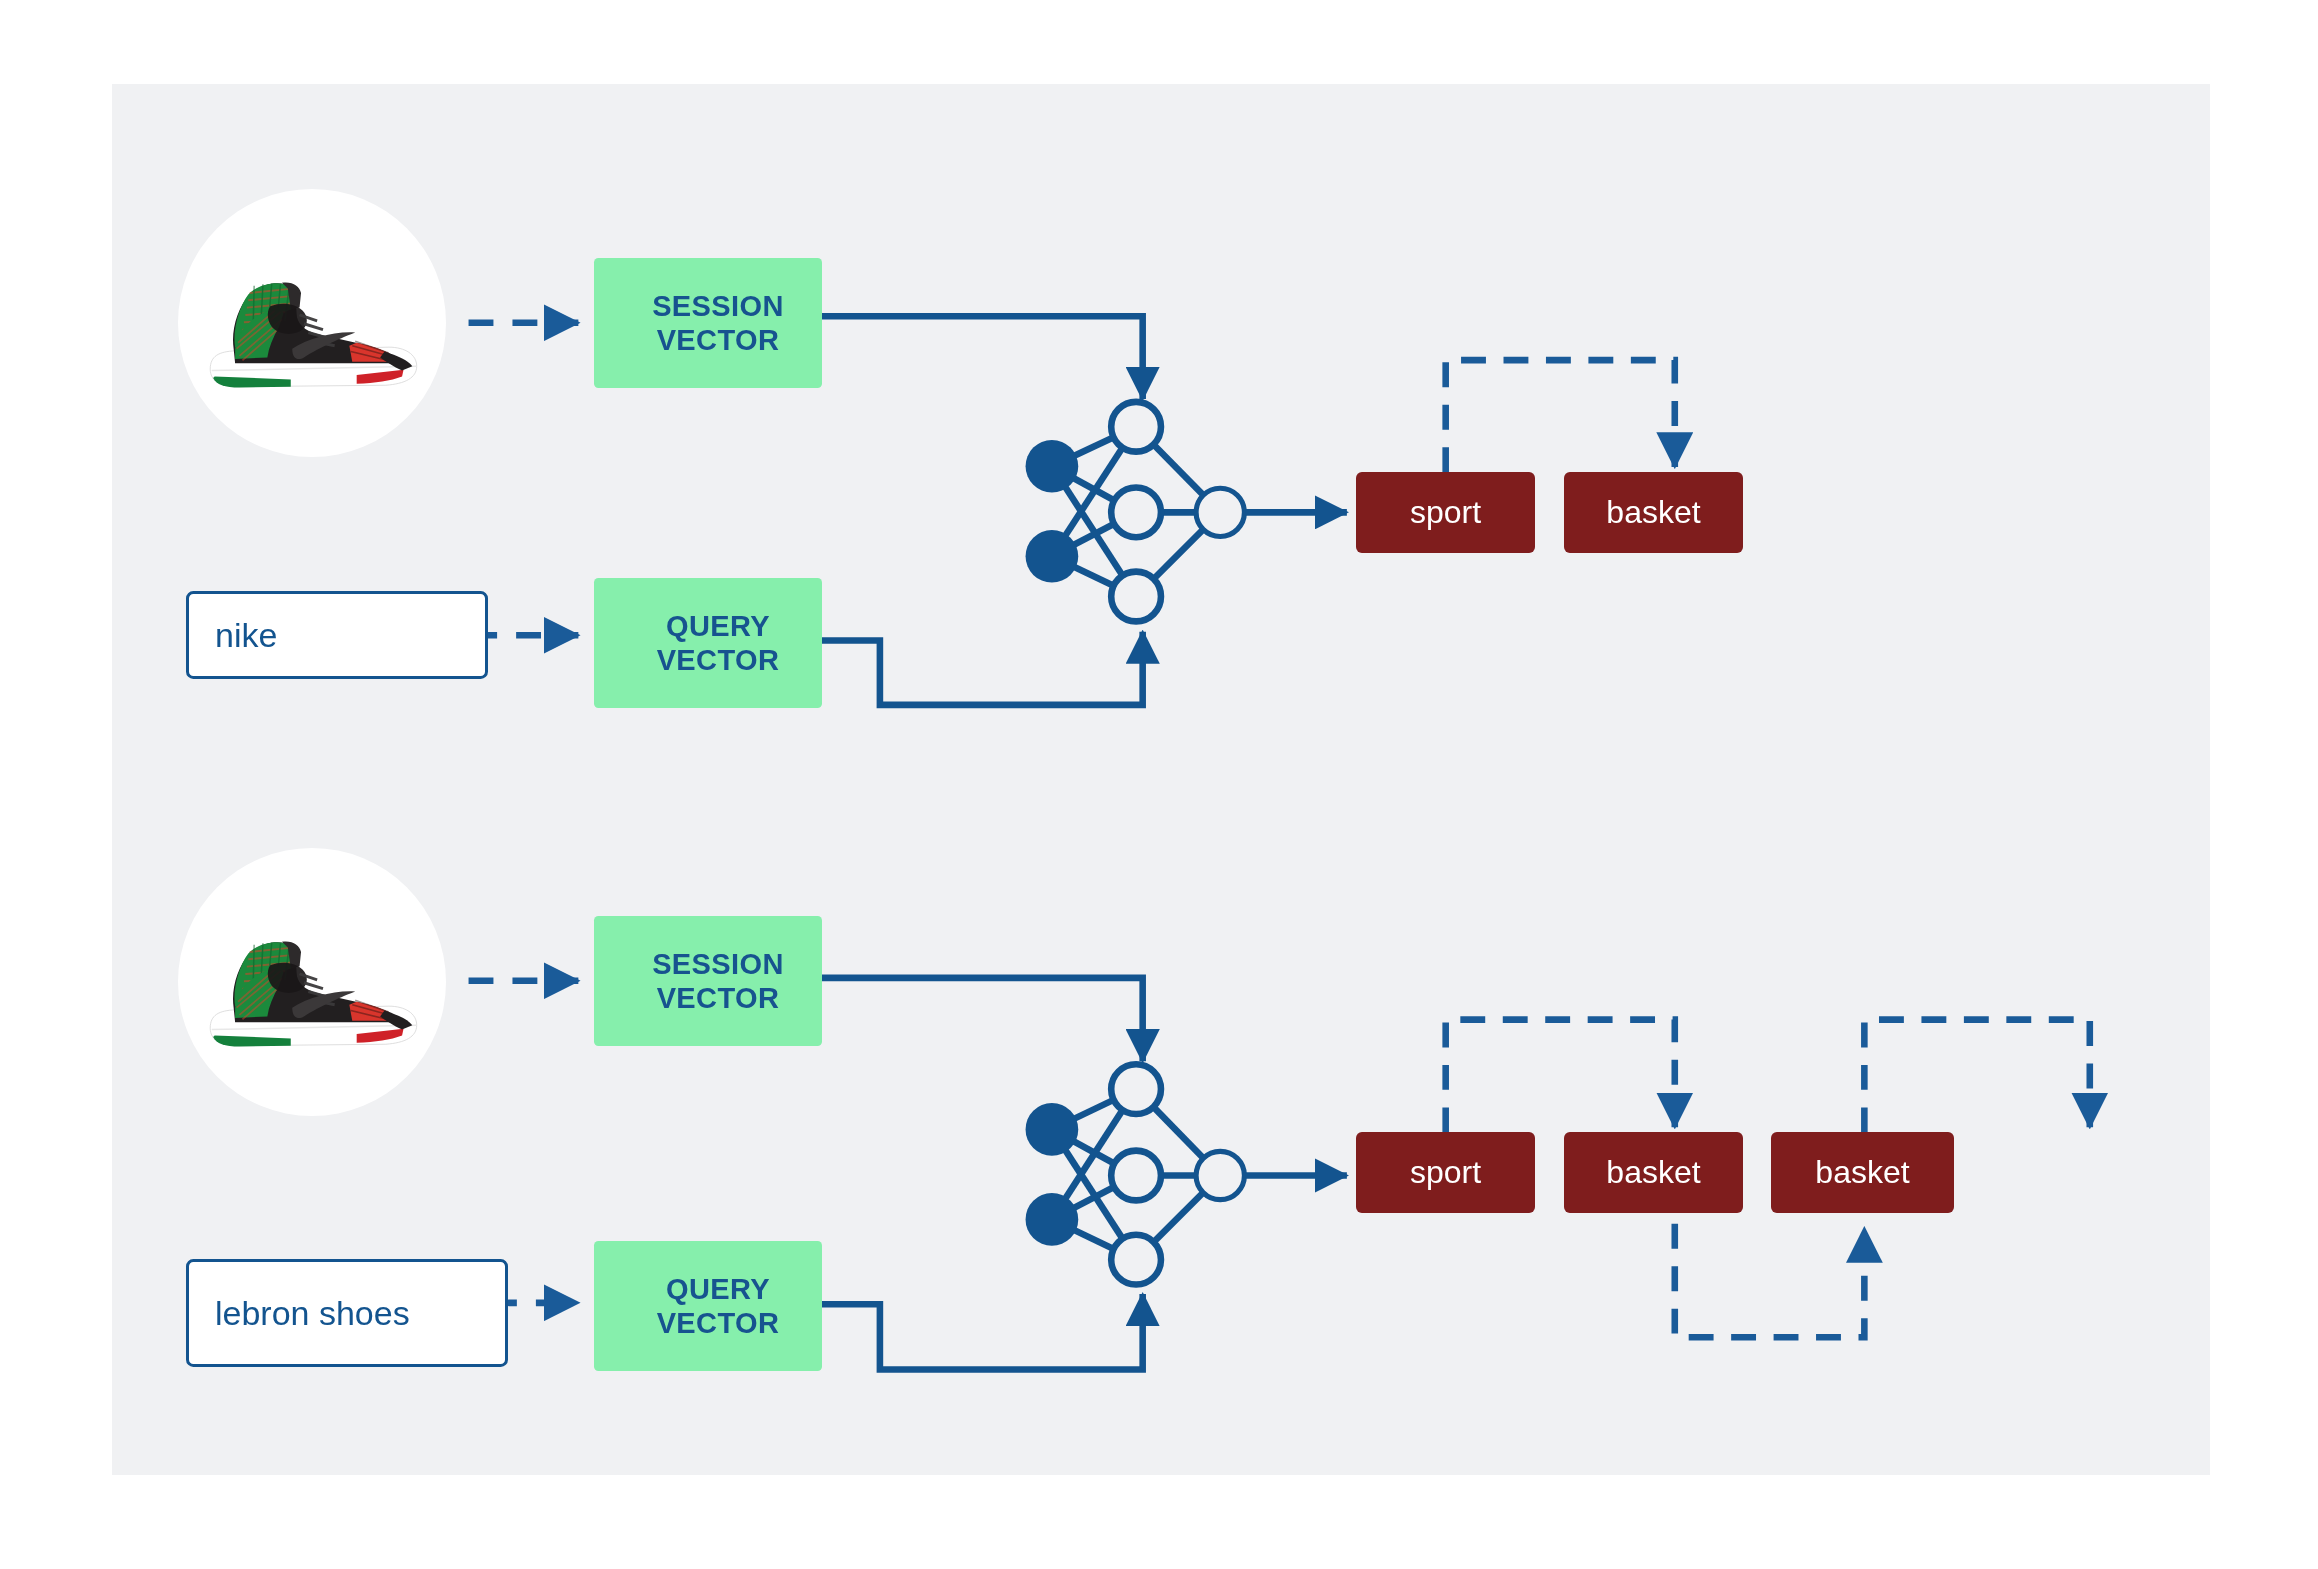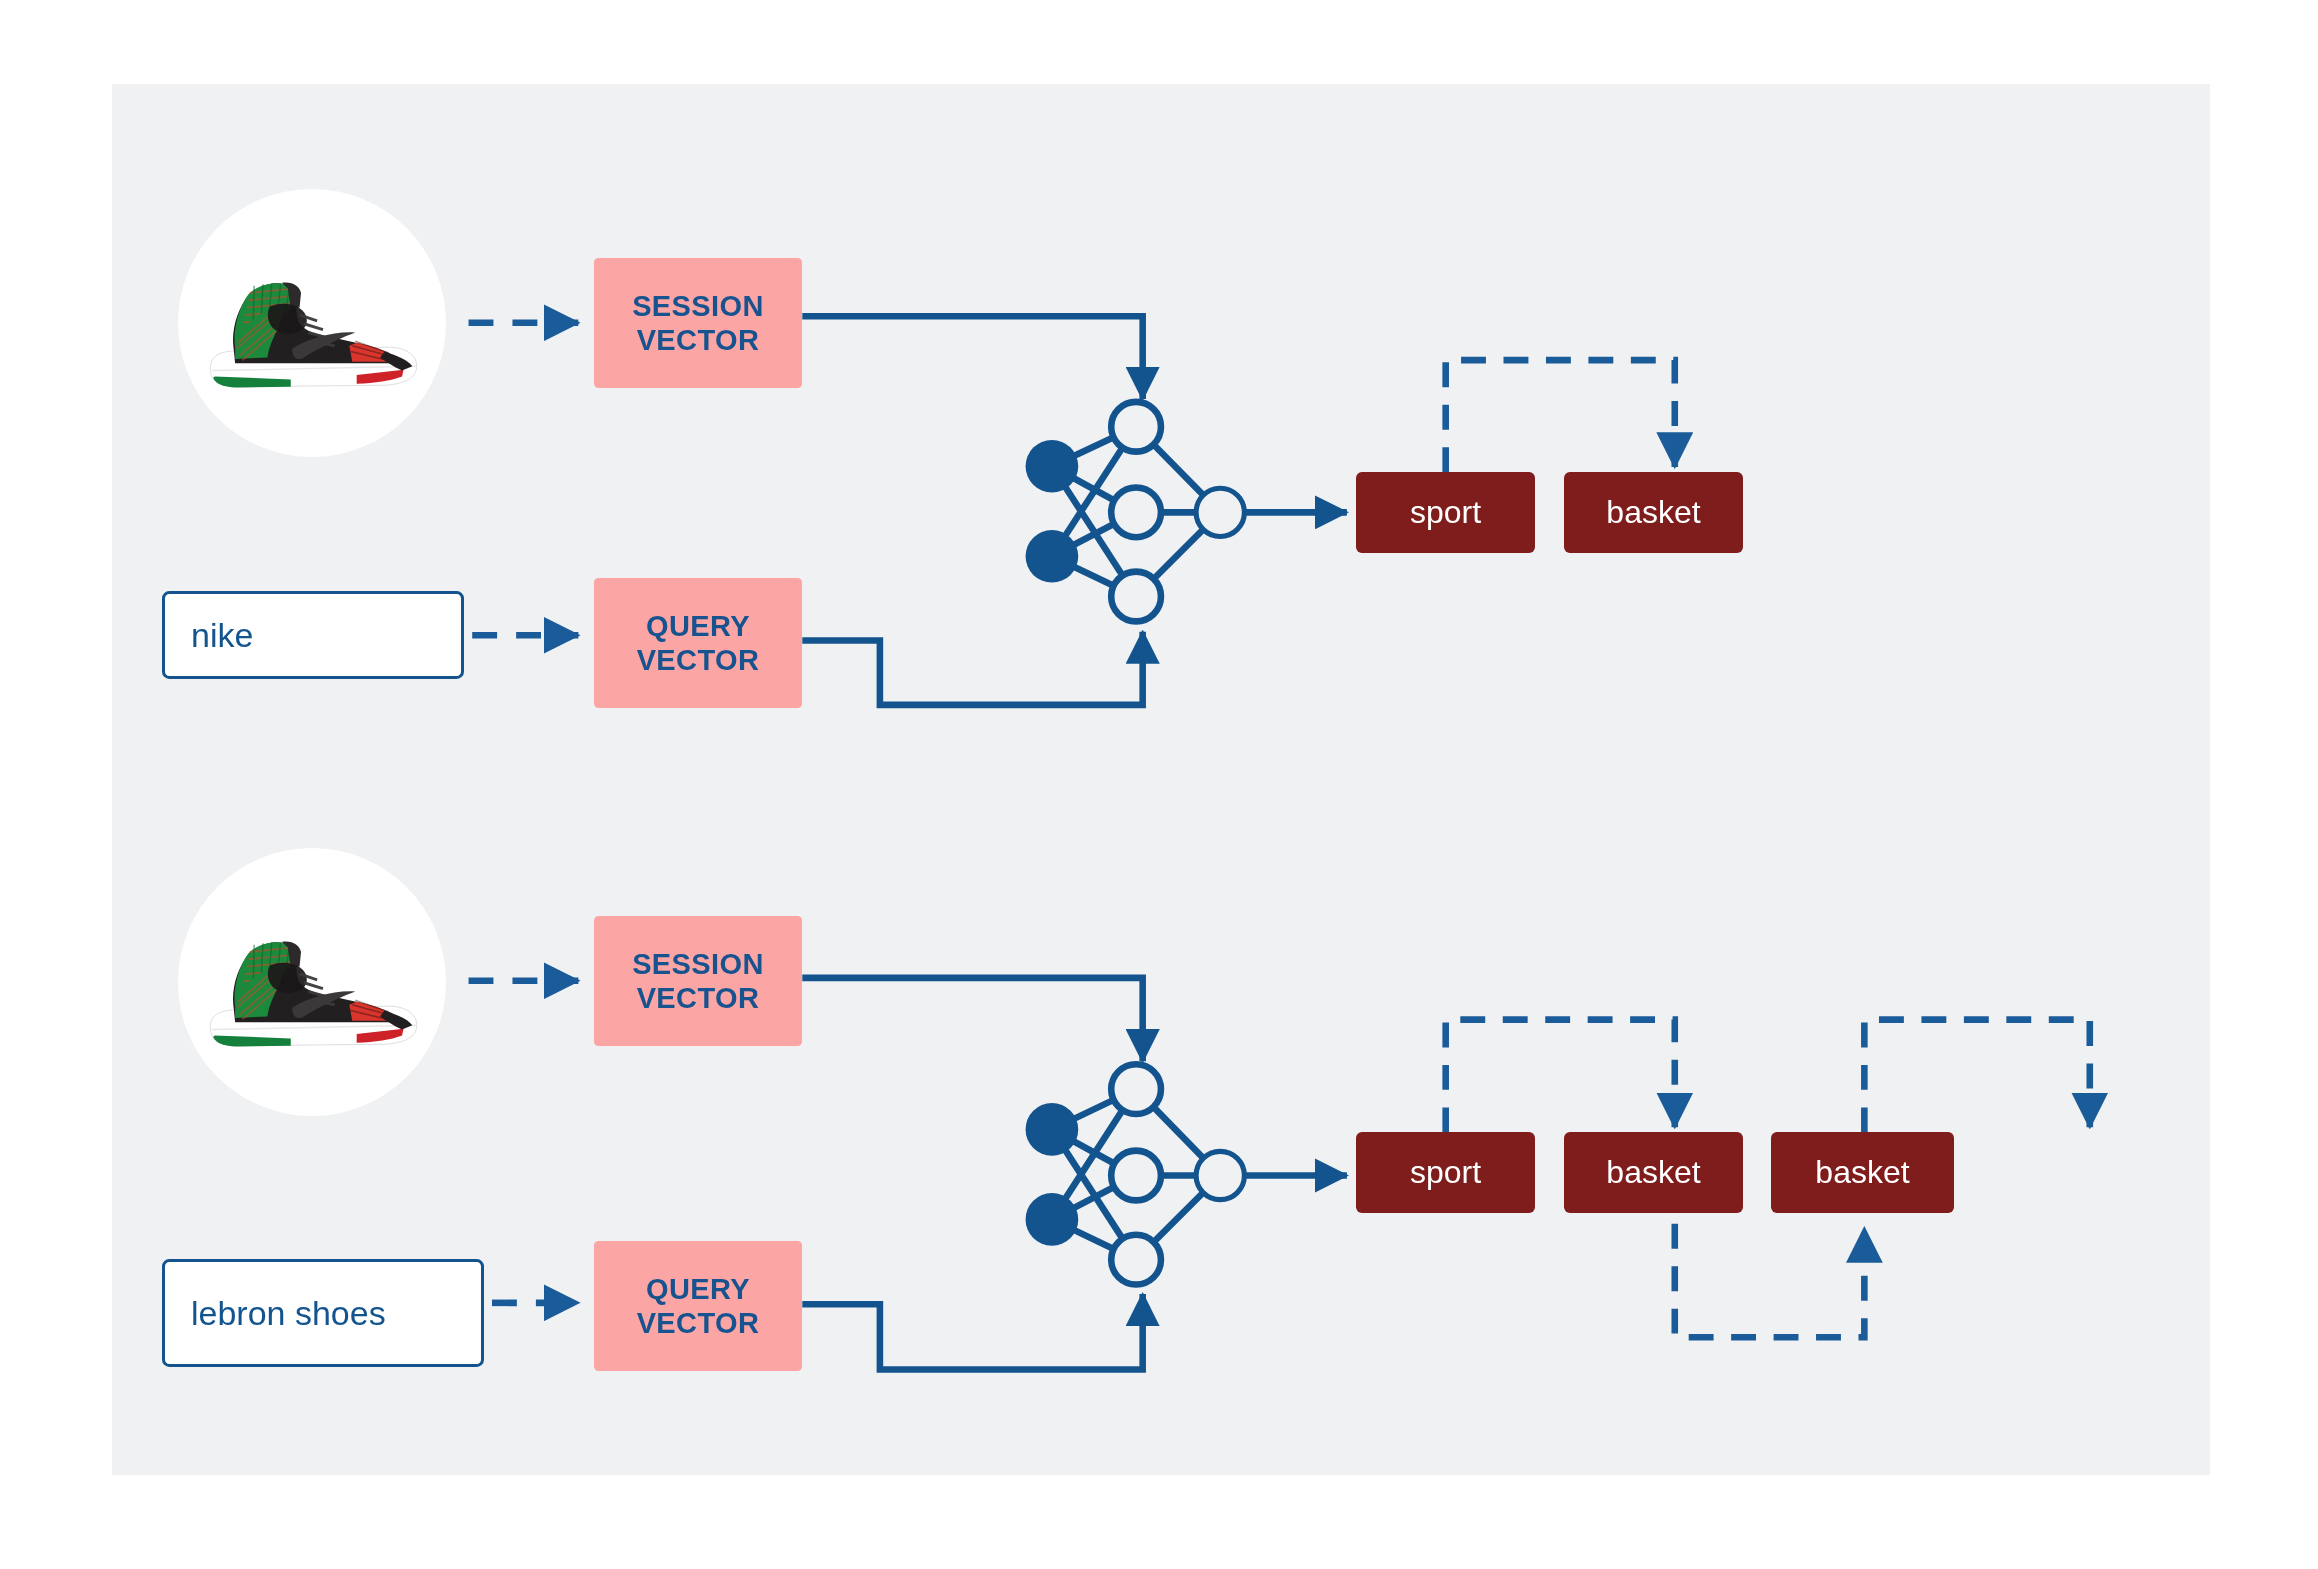--- a/index.html
+++ b/index.html
@@ -33,45 +33,47 @@
     position: absolute;
     border-radius: 50%;
     background: #ffffff;
     overflow: hidden;
   }
   .shoe-svg { position: absolute; left: 0; top: 0; }
 
   
   .vec-box {
     position: absolute;
-    background: #fca5a5;
+    background: #86efac;
     border-radius: 4.4px;
     display: flex;
     align-items: center;
     justify-content: center;
     text-align: center;
     color: #17538f;
     font-weight: bold;
     font-size: 29px;
     line-height: 1.18;
     letter-spacing: 0.4px;
+    padding-left: 20px;
   }
 
   
   .text-box {
     position: absolute;
     background: #ffffff;
     border: 3.7px solid #13548f;
     border-radius: 7.3px;
     display: flex;
     align-items: center;
     box-sizing: border-box;
     padding-left: 26px;
     color: #13548f;
     font-size: 34px;
+    margin-left: 24px;
   }
 
   
   .token-box {
     position: absolute;
     background: #7f1d1d;
     border-radius: 5.9px;
     display: flex;
     align-items: center;
     justify-content: center;

